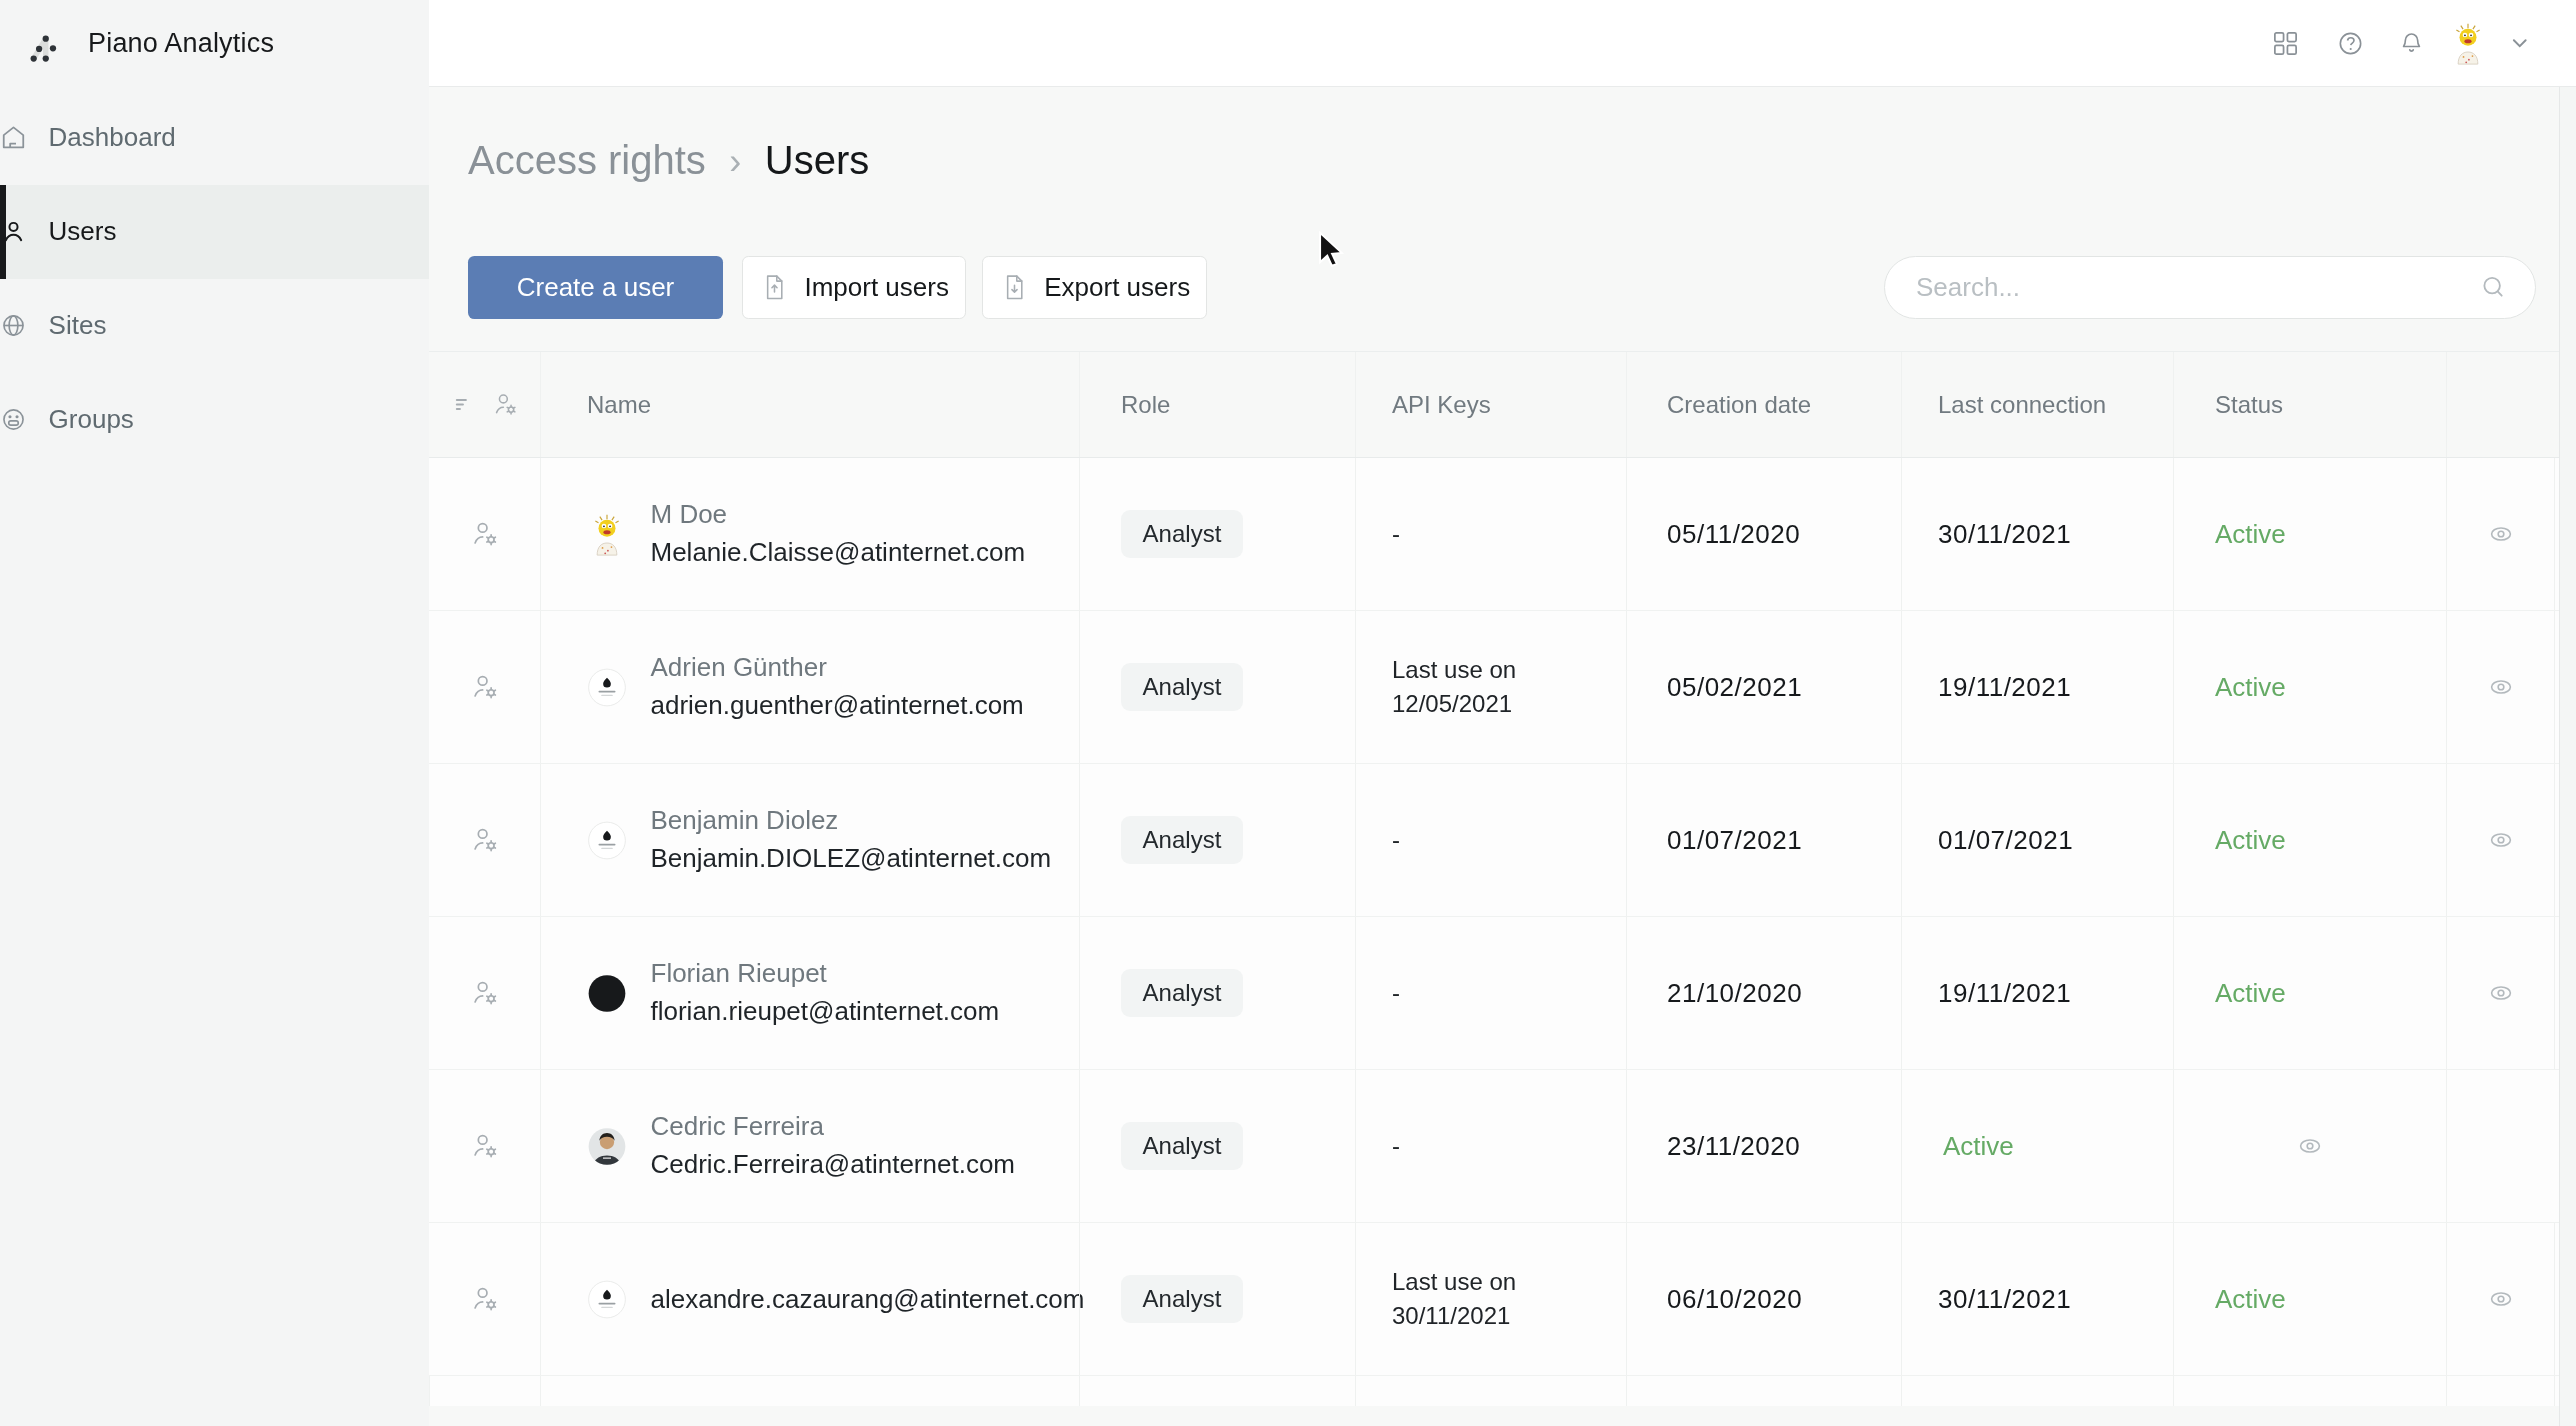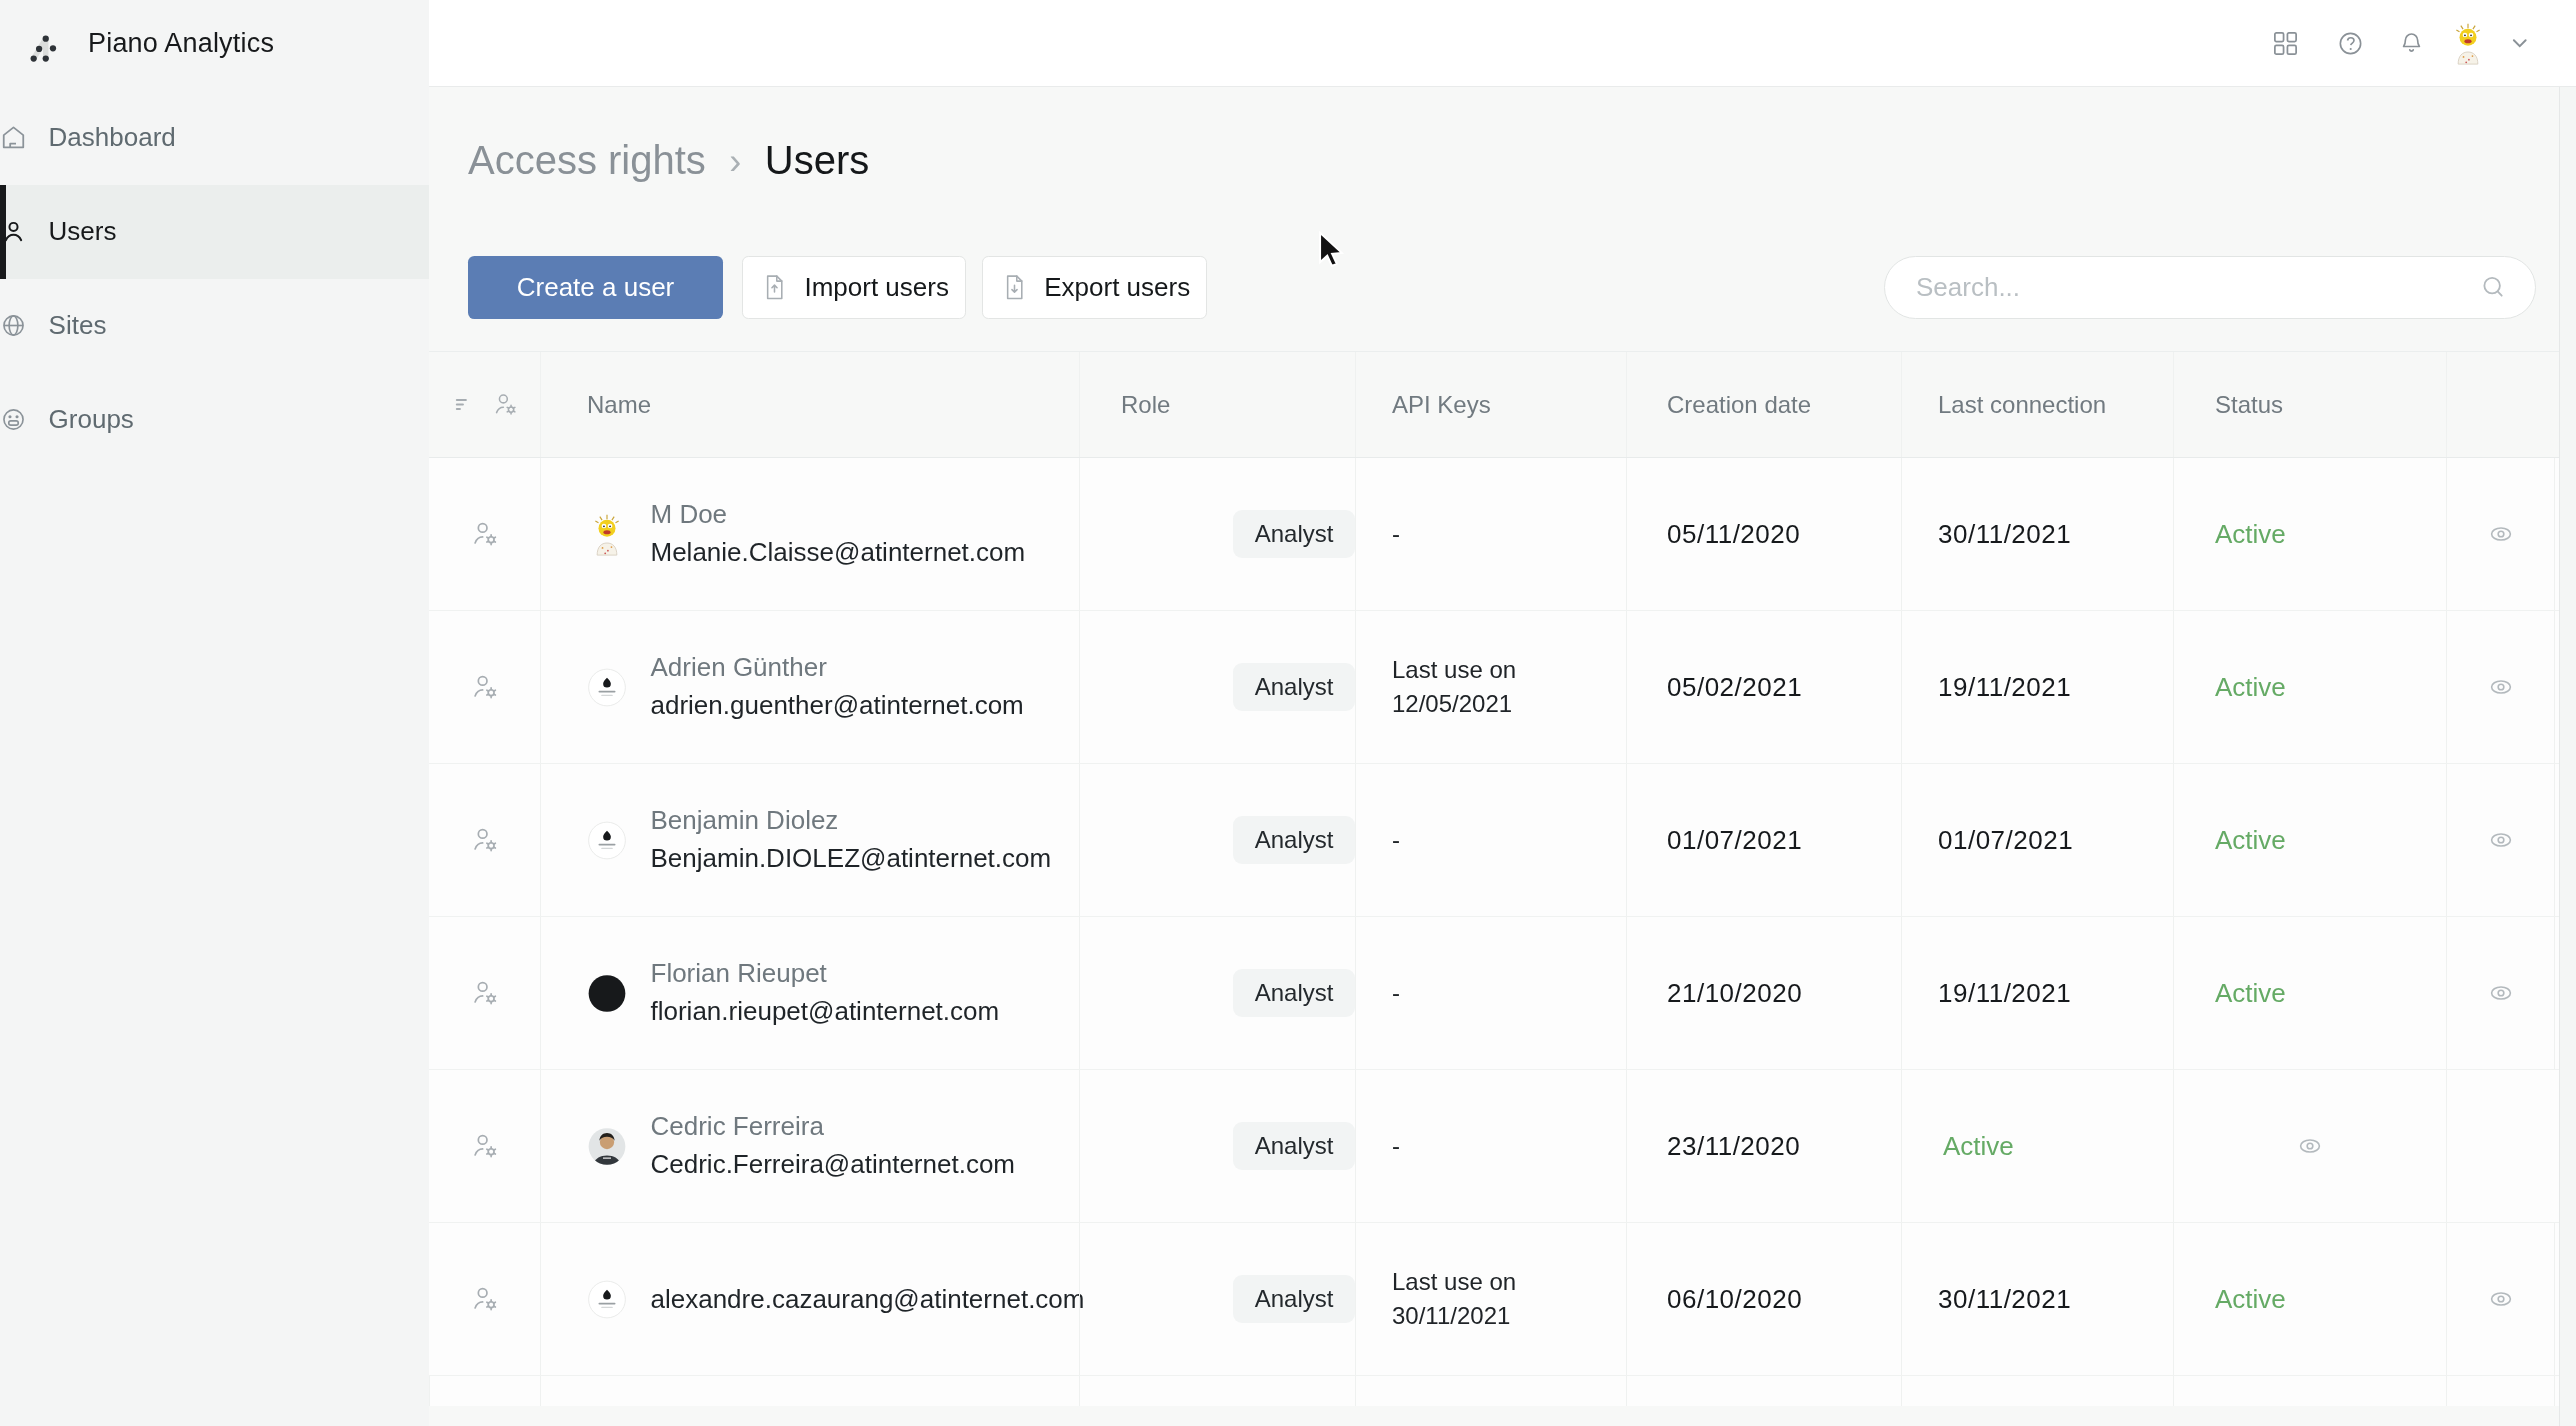--- a/index.html
+++ b/index.html
@@ -68,21 +68,21 @@
   .td { height:100%; display:flex; align-items:center; border-left:0.9px solid #eff1f0; }
   .td.first { border-left:none; justify-content:center; }
   .row-user-icon { width:32px; height:32px; color:#a7adb2; cursor:pointer; }
   .row-user-icon svg { width:100%; height:100%; }
   .td.name { padding-left:46px; }
   .avatar { width:40px; height:43px; flex:0 0 40px; display:flex; align-items:center; justify-content:center; }
   .avatar svg { width:40px; height:43px; }
   .who { margin-left:23.5px; }
   .who .uname { font-size:26px; color:#6f787e; line-height:36px; }
   .who .uemail { font-size:26px; color:#1f2428; line-height:41px; }
-  .td.role { padding-left:41px;justify-content:flex-end; }
+  .td.role { padding-left:41px; }
   .badge { background:#f2f4f4; border-radius:9px; height:48px; line-height:48px; padding:0 21.6px; font-size:24px; color:#24292d; }
   .td.api { padding-left:36px; font-size:24px; color:#202428; line-height:34px; }
   .td.api .api-text { max-width:189px; }
   .td.created, .td.lastc { font-size:26px; color:#16191c; letter-spacing:0.5px; }
   .td.created { padding-left:40px; } .td.lastc { padding-left:36px; }
   .td.status { padding-left:41px; }
   .status-text { font-size:26px; font-weight:500; color:#65aa65; }
   .td.actions { justify-content:center; }
   .eye-btn { width:51px; height:51px; background:none; border:none; cursor:pointer; color:#b3b9bd; display:flex; align-items:center; justify-content:center; }
   .eye-btn svg { width:32px; height:32px; }

